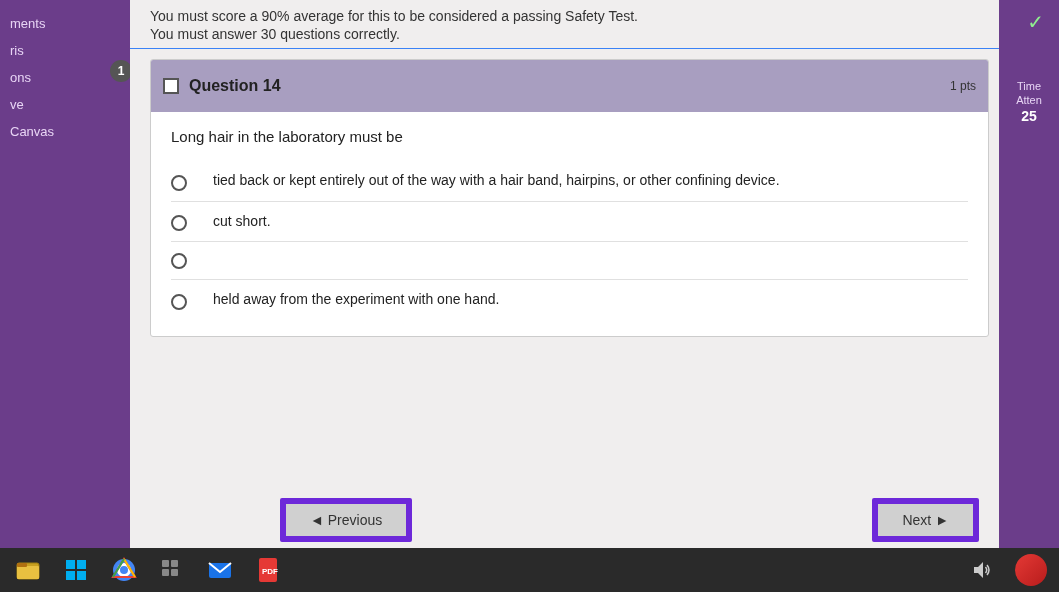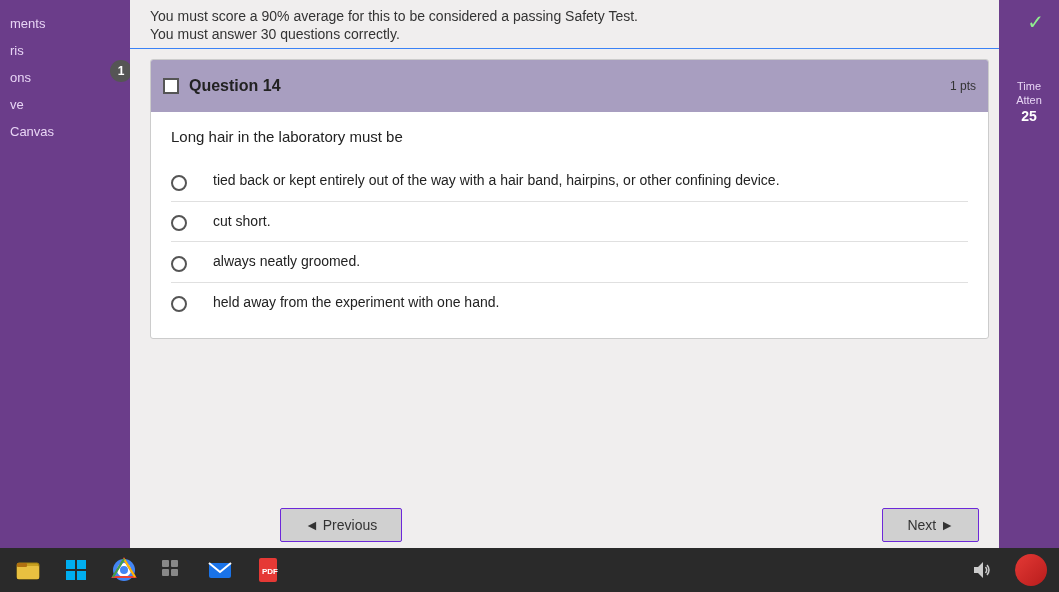--- a/index.html
+++ b/index.html
@@ -141,21 +141,21 @@
       left: 130px;
       right: 60px;
       display: flex;
       justify-content: space-between;
       align-items: center;
       padding: 0 20px;
     }
 
     .nav-btn {
       background: #d0d0d0;
-      border: 1px solid #6d28d9;
+      border: 6px solid #6d28d9;
       padding: 8px 24px;
       font-size: 14px;
       cursor: pointer;
       border-radius: 2px;
       color: #333;
       display: flex;
       align-items: center;
       gap: 6px;
     }
 
@@ -285,21 +285,20 @@
         <span class="answer-text">tied back or kept entirely out of the way with a hair band, hairpins, or other confining device.</span>
       </div>
 
       <div class="answer-option">
         <div class="radio-circle"></div>
         <span class="answer-text">cut short.</span>
       </div>
 
       <div class="answer-option">
         <div class="radio-circle"></div>
-        <span class="answer-text">always neatly groomed.</span>
       </div>
 
       <div class="answer-option">
         <div class="radio-circle"></div>
         <span class="answer-text">held away from the experiment with one hand.</span>
       </div>
     </div>
   </div>
 
   <div class="nav-buttons">

